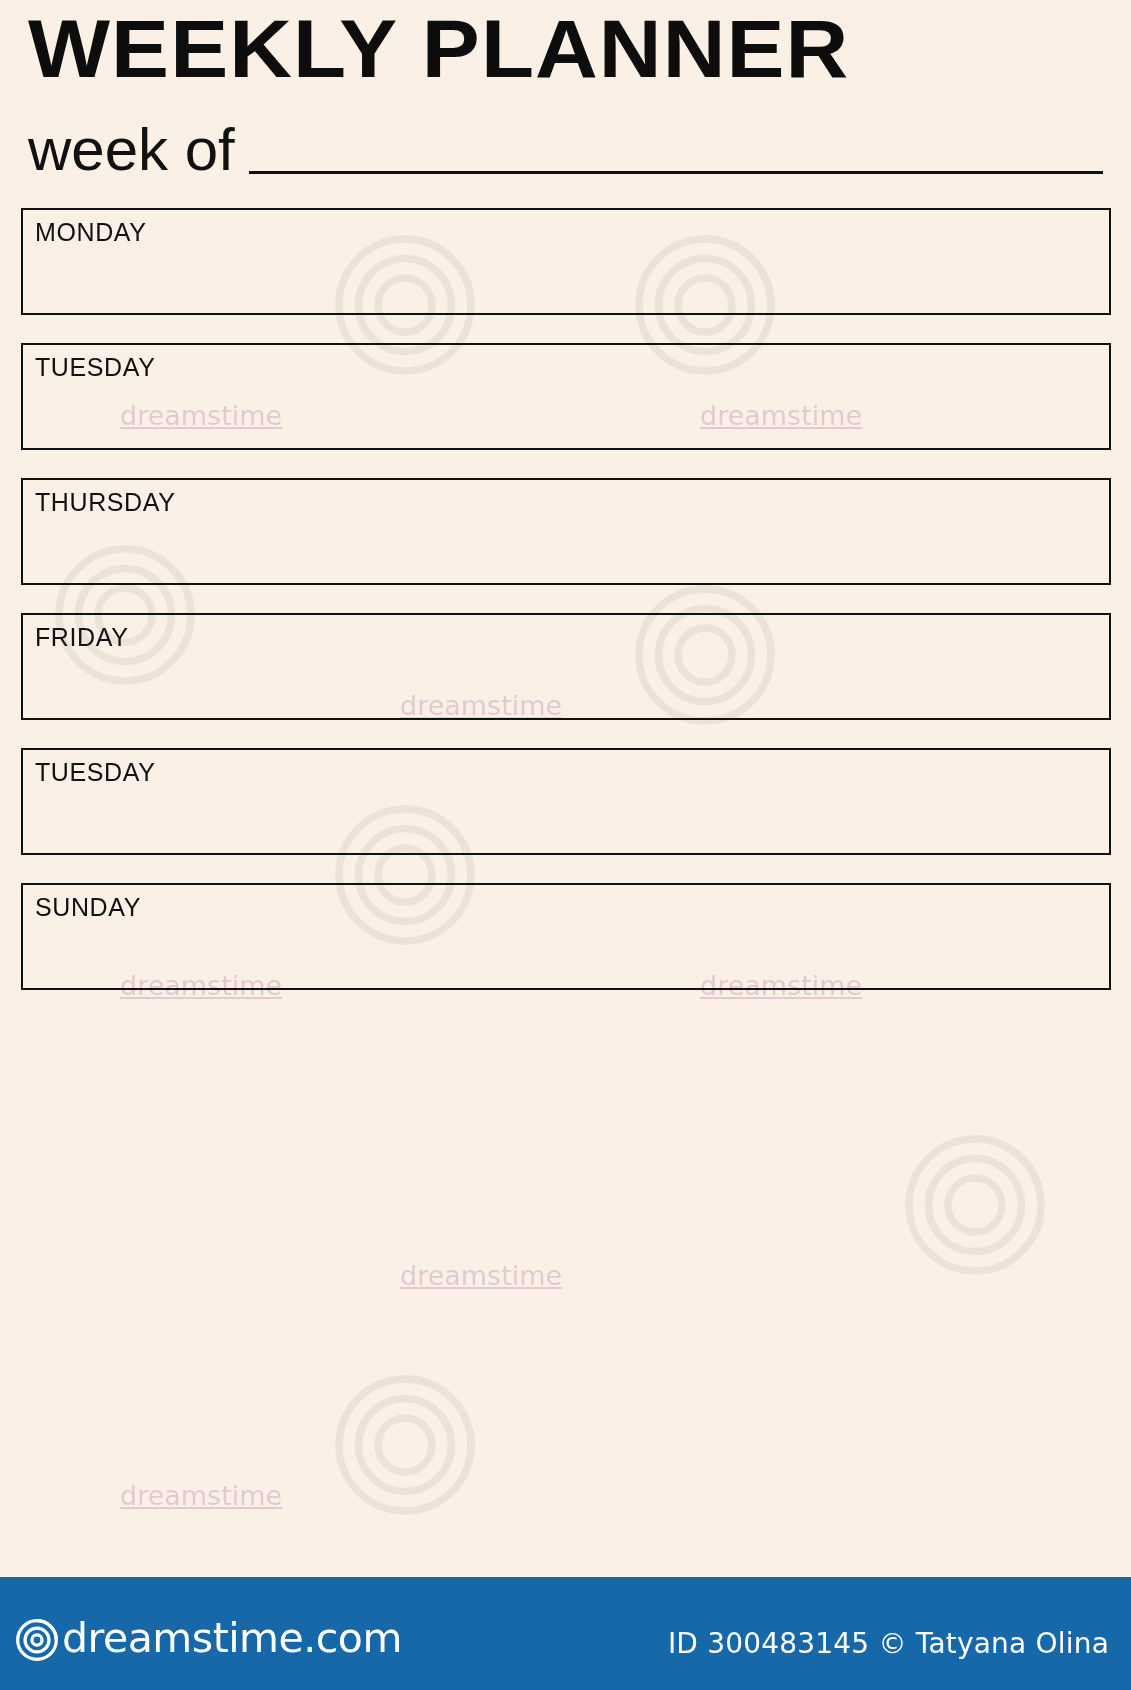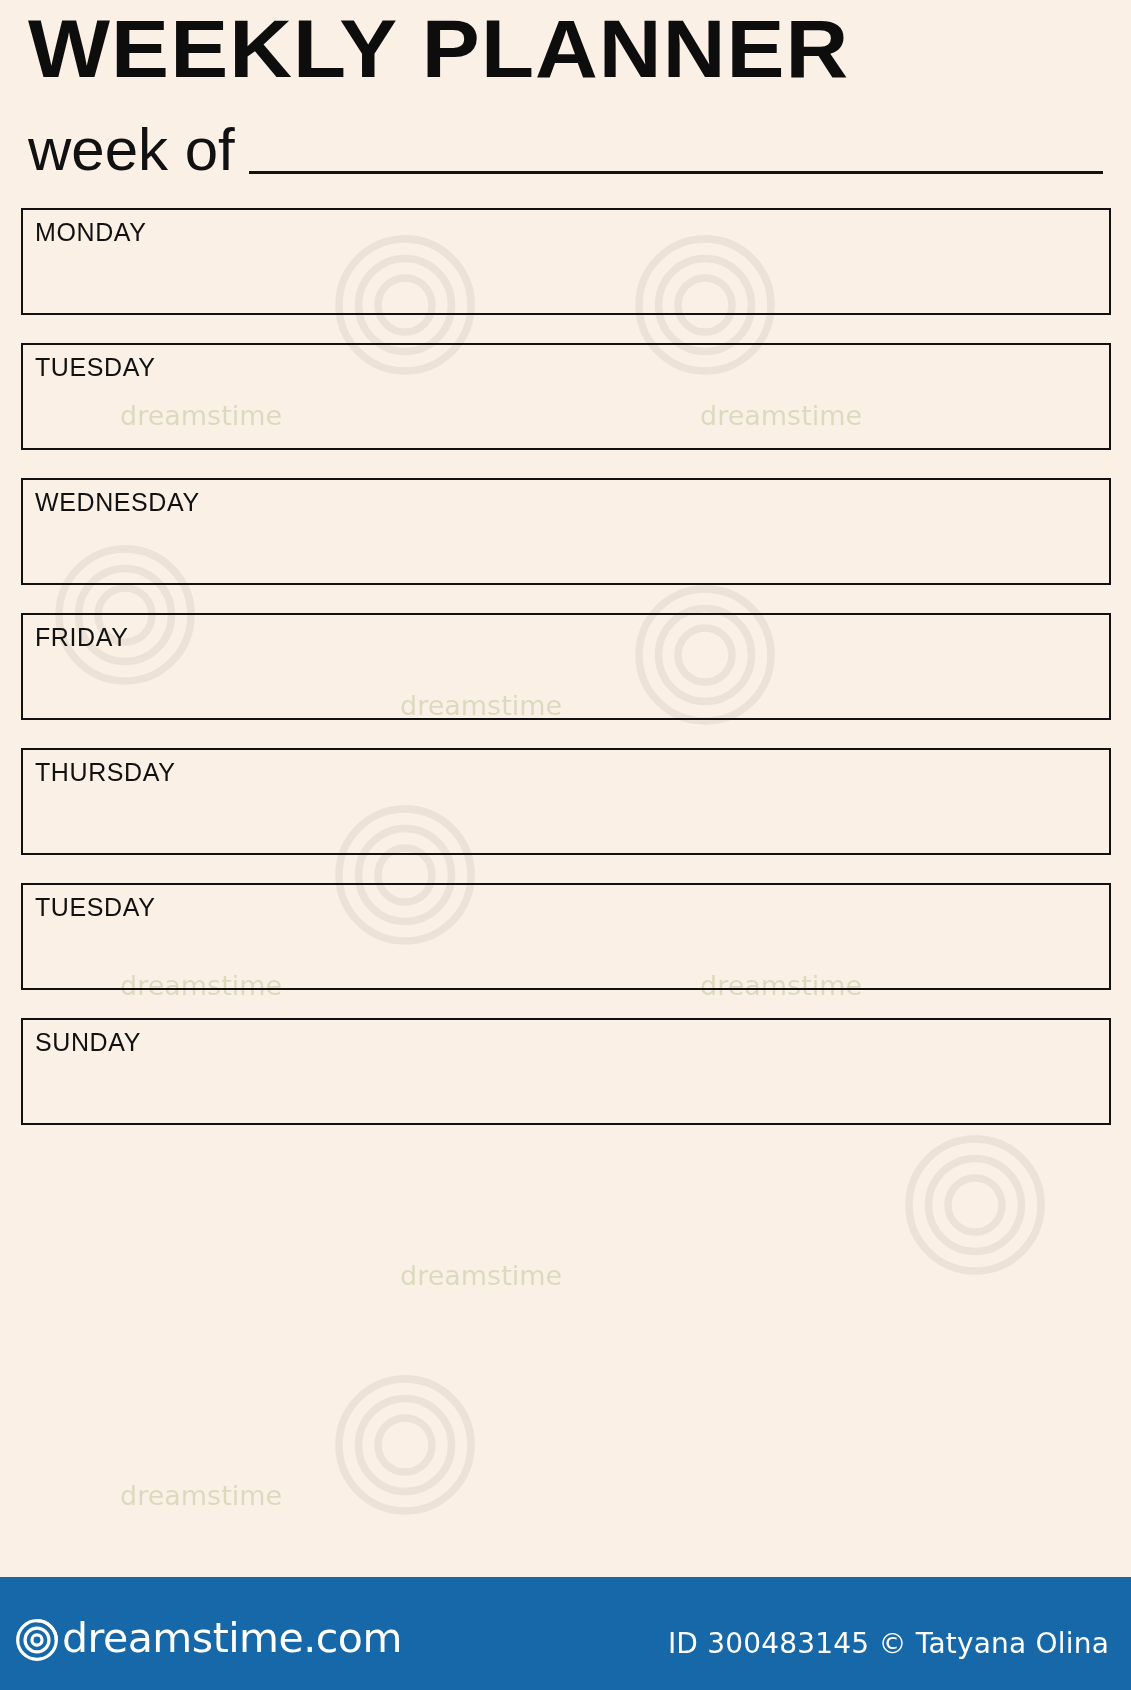--- a/index.html
+++ b/index.html
@@ -101,25 +101,26 @@
     width: 150px;
     height: 150px;
     opacity: 0.085;
     pointer-events: none;
   }
   .wm svg { display:block; width:100%; height:100%; }
 
   .wm-text {
     position: absolute;
     font-size: 27px;
-    color: #4d7c0f;
+    color: #701a75;
     opacity: 0.18;
     white-space: nowrap;
     font-family: "DejaVu Sans", sans-serif;
     pointer-events: none;
+    text-decoration: underline;
   }
 
   
   .footer {
     position: absolute;
     left: 0;
     bottom: 0;
     width: 1131px;
     height: 113px;
     background: #1668a8;
@@ -248,32 +249,28 @@
     <div class="day-box">
       <div class="day-label">MONDAY</div>
       <div class="day-writing-area"></div>
     </div>
 
     <div class="day-box">
       <div class="day-label">TUESDAY</div>
       <div class="day-writing-area"></div>
     </div>
 
-    <div class="day-box">
-      <div class="day-label">WEDNESDAY</div>
+
+    <div class="day-box">
+      <div class="day-label">THURSDAY</div>
       <div class="day-writing-area"></div>
     </div>
 
     <div class="day-box">
       <div class="day-label">FRIDAY</div>
-      <div class="day-writing-area"></div>
-    </div>
-
-    <div class="day-box">
-      <div class="day-label">THURSDAY</div>
       <div class="day-writing-area"></div>
     </div>
 
     <div class="day-box">
       <div class="day-label">TUESDAY</div>
       <div class="day-writing-area"></div>
     </div>
 
     <div class="day-box">
       <div class="day-label">SUNDAY</div>

